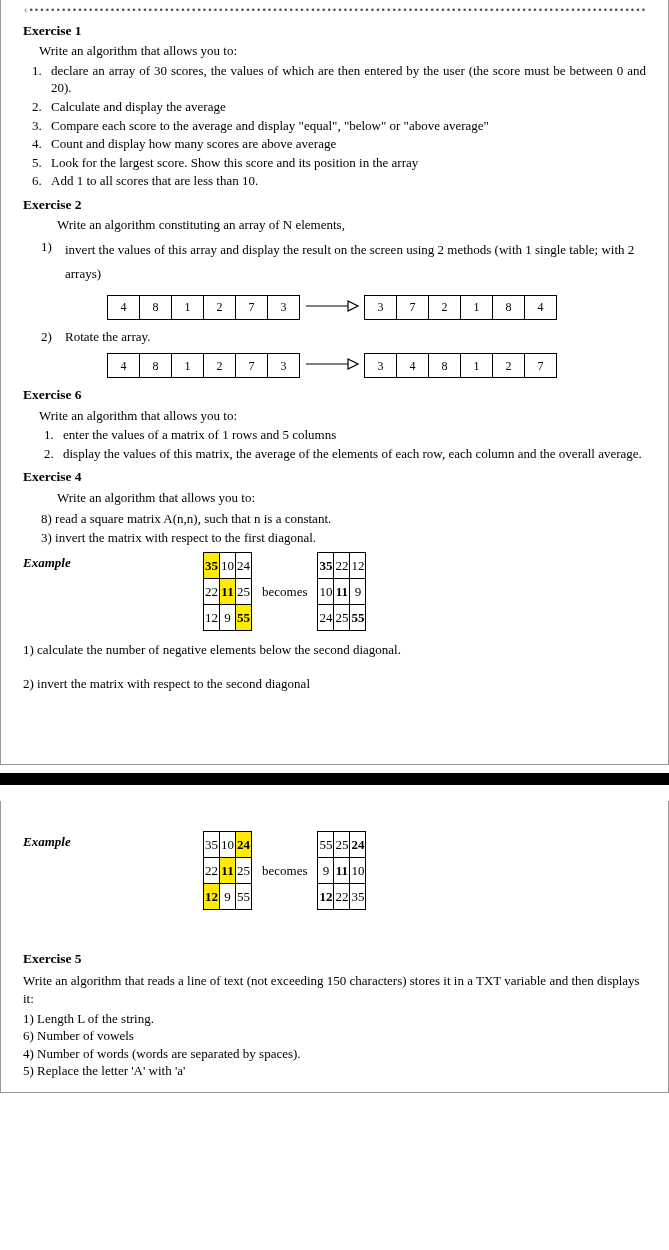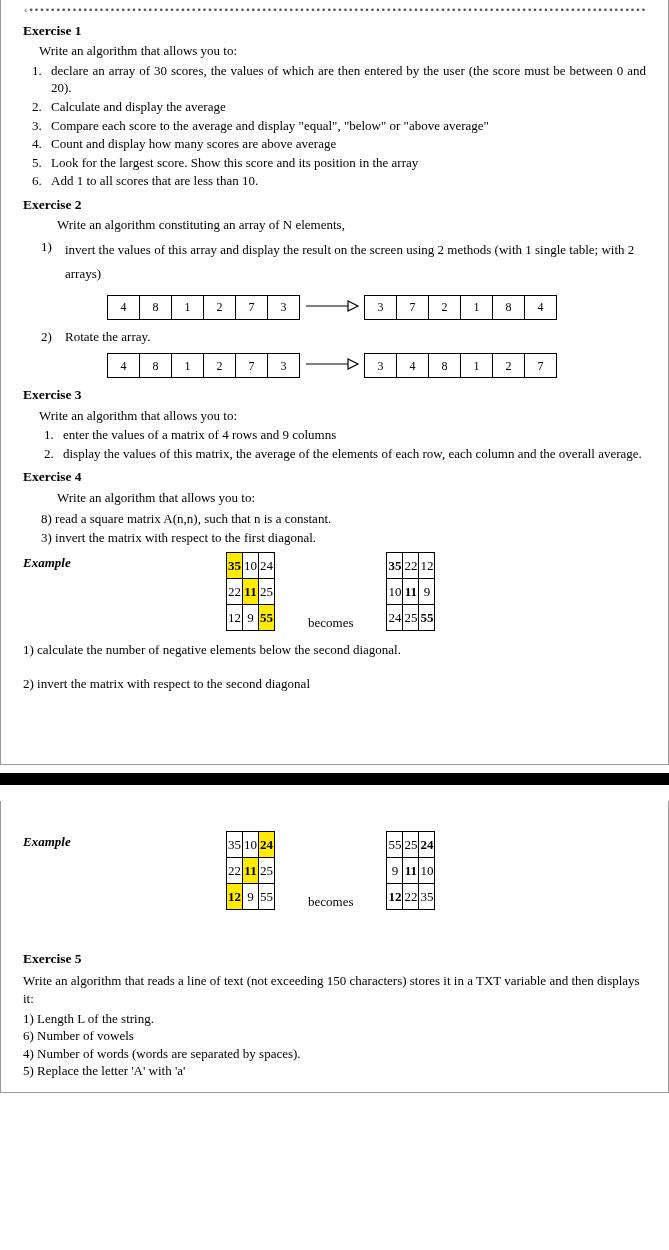--- a/index.html
+++ b/index.html
@@ -106,24 +106,23 @@
     width: 64px;
     text-align: center;
     font-size: 20px;
     line-height: 1;
   }
   .arrow svg { display: inline-block; }
 
   
   .matrix-row {
     display: flex;
-    align-items: flex-end;
+    align-items: center;
     justify-content: flex-start;
     margin: 6px 0 10px 0;
-    gap: 23px;
   }
   .example-label {
     font-style: italic;
     font-weight: bold;
     width: 180px;
     align-self: flex-start;
     padding-top: 2px;
   }
   .matrix {
     border-collapse: collapse;
@@ -241,24 +240,24 @@
           <td>1</td>
           <td>2</td>
           <td>7</td>
         </tr>
             </tbody>
           </table>
       </div>
     </li>
   </ol>
 
-  <h3 class="ex">Exercise 3</h3>
+  <h3 class="ex">Exercise 6</h3>
   <p class="intro">Write an algorithm that allows you to:</p>
   <ol class="num" style="margin-left:14px;">
-    <li>enter the values of a matrix of 4 rows and 9 columns</li>
+    <li>enter the values of a matrix of 1 rows and 5 columns</li>
     <li>display the values of this matrix, the average of the elements of each row, each column and the overall average.</li>
   </ol>
 
   <h3 class="ex">Exercise 4</h3>
   <p class="intro2">Write an algorithm that allows you to:</p>
   <div class="simple-list">
     <div>8) read a square matrix A(n,n), such that n is a constant.</div>
     <div>3) invert the matrix with respect to the first diagonal.</div>
   </div>
 

